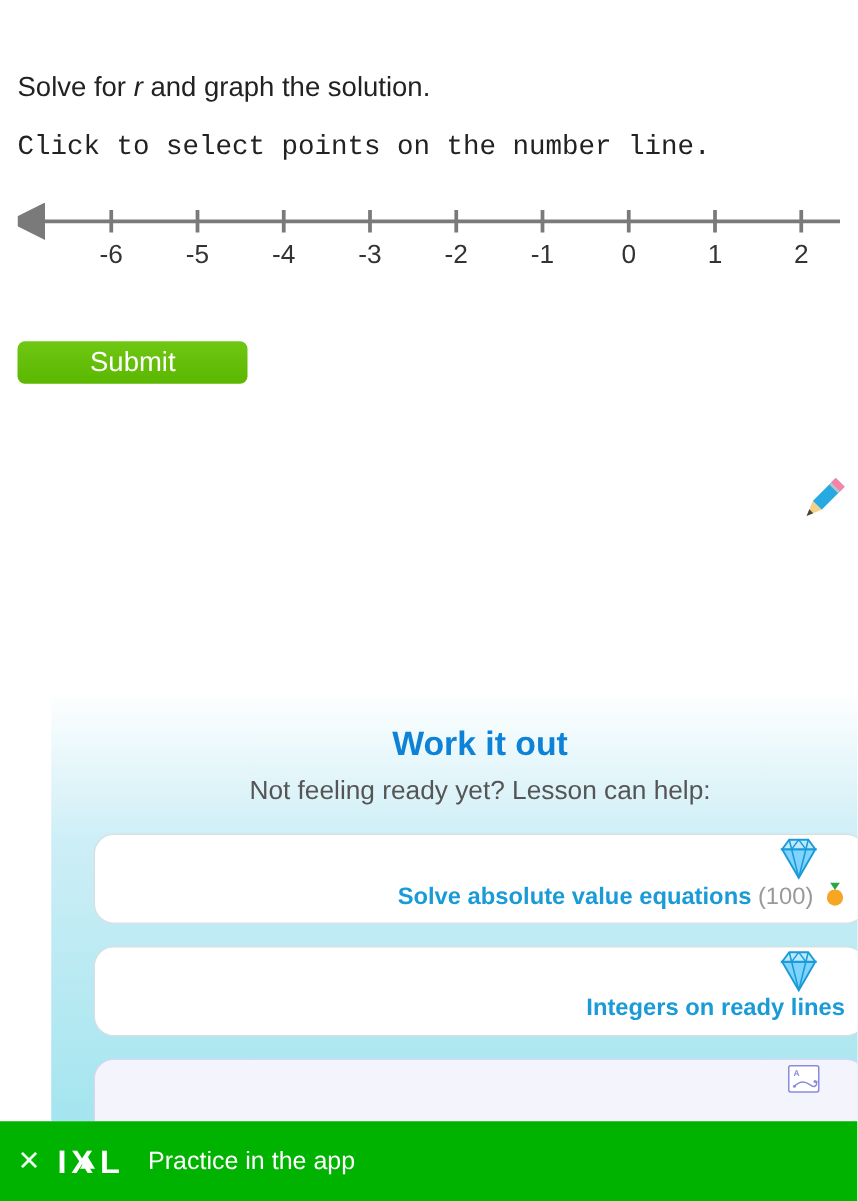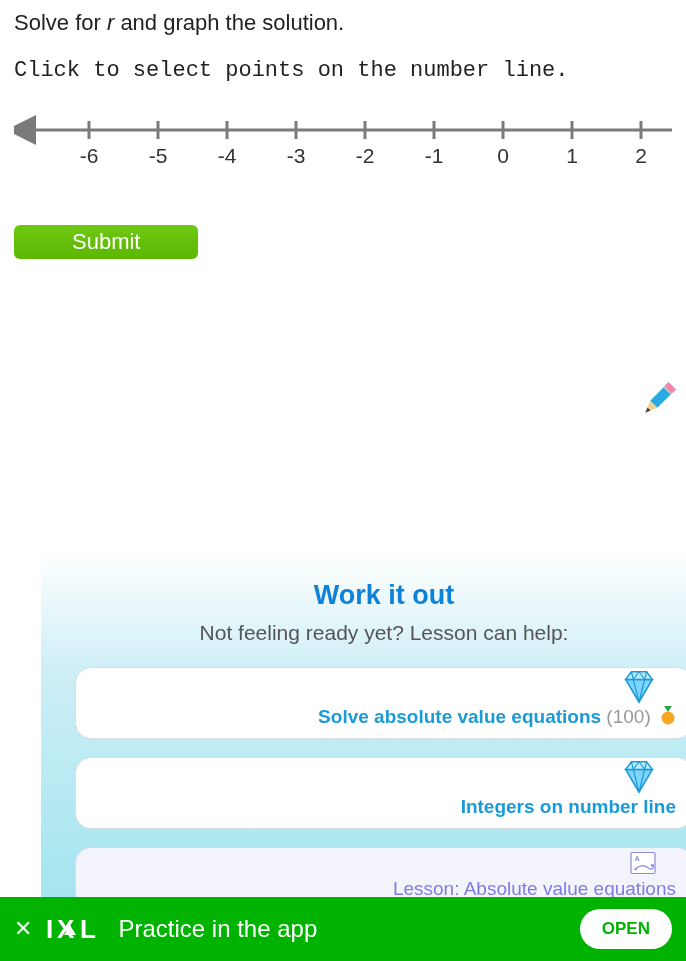--- a/index.html
+++ b/index.html
@@ -6,20 +6,21 @@
   body {
     font-family: Verdana, Arial, sans-serif;
     width: 686px;
     height: 961px;
     overflow: hidden;
     position: relative;
     background: #fff;
   }
   .question-area {
     padding: 10px 14px 0 14px;
+    margin-top: 47px;
   }
   .question-text {
     font-size: 22px;
     color: #222;
     margin-bottom: 22px;
   }
   .question-text .var { font-style: italic; }
   .equation {
     font-size: 23px;
     color: #222;
@@ -136,21 +137,21 @@
     margin-right: 14px;
     cursor: pointer;
     opacity: .92;
   }
   .ixl-logo {
     width: 60px;
     height: 32px;
     margin-right: 12px;
   }
   .ad-text {
-    font-size: 24px;
+    font-size: 20px;
     flex: 1;
   }
   .open-btn {
     background: #fff;
     color: #00b300;
     font-weight: 700;
     font-size: 17px;
     border: none;
     border-radius: 22px;
     padding: 10px 22px;
@@ -241,38 +242,36 @@
     <svg class="cicon" viewBox="0 0 40 40">
       <polygon points="6,12 34,12 20,36" fill="#7fd4ff" stroke="#1a9bd7" stroke-width="1.6"></polygon>
       <polygon points="6,12 12,4 28,4 34,12" fill="#bdeaff" stroke="#1a9bd7" stroke-width="1.6"></polygon>
       <line x1="12" y1="4" x2="14" y2="12" stroke="#1a9bd7" stroke-width="1.3"></line>
       <line x1="28" y1="4" x2="26" y2="12" stroke="#1a9bd7" stroke-width="1.3"></line>
       <line x1="14" y1="12" x2="20" y2="36" stroke="#1a9bd7" stroke-width="1.3"></line>
       <line x1="26" y1="12" x2="20" y2="36" stroke="#1a9bd7" stroke-width="1.3"></line>
       <line x1="20" y1="4" x2="14" y2="12" stroke="#1a9bd7" stroke-width="1.1"></line>
       <line x1="20" y1="4" x2="26" y2="12" stroke="#1a9bd7" stroke-width="1.1"></line>
     </svg>
-    <span class="ctext">Integers on number line</span>
+    <span class="ctext">Integers on ready lines</span>
   </div>
 
   <div class="card lesson">
     <svg class="cicon" viewBox="0 0 40 40" style="width:30px;height:30px">
       <rect x="4" y="6" width="32" height="28" rx="2" fill="#fff" stroke="#8a8ae0" stroke-width="1.6"></rect>
       <text x="9" y="17" font-size="9" fill="#8a8ae0" font-weight="700">A</text>
       <path d="M10 28 Q18 20 26 26 T34 22" stroke="#8a8ae0" stroke-width="1.6" fill="none"></path>
       <circle cx="10" cy="28" r="1.6" fill="#8a8ae0"></circle>
       <circle cx="32" cy="23" r="1.6" fill="#8a8ae0"></circle>
     </svg>
-    <span class="ctext purple">Lesson: Absolute value equations</span>
   </div>
 </div>
 
 <div class="ad-banner">
   <span class="ad-close">✕</span>
   <svg class="ixl-logo" viewBox="0 0 60 32">
     <text x="0" y="25" font-family="Arial Black, Arial" font-size="26" font-weight="900" fill="#fff">I</text>
     <text x="11" y="25" font-family="Arial Black, Arial" font-size="26" font-weight="900" fill="#fff">X</text>
     <text x="34" y="25" font-family="Arial Black, Arial" font-size="26" font-weight="900" fill="#fff">L</text>
     <polygon points="18,22 24,12 30,22" fill="#fff"></polygon>
   </svg>
   <span class="ad-text">Practice in the app</span>
-  <button class="open-btn">OPEN</button>
 </div>
 
 </body></html>

